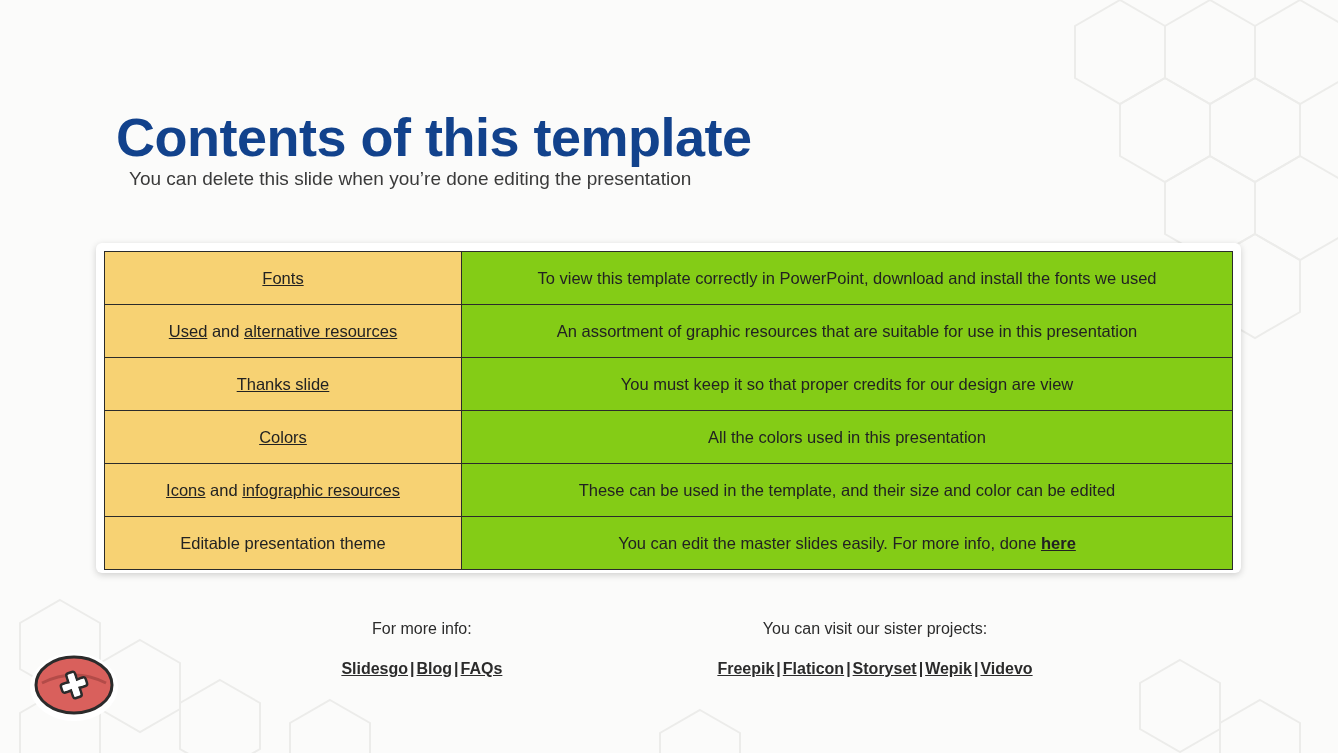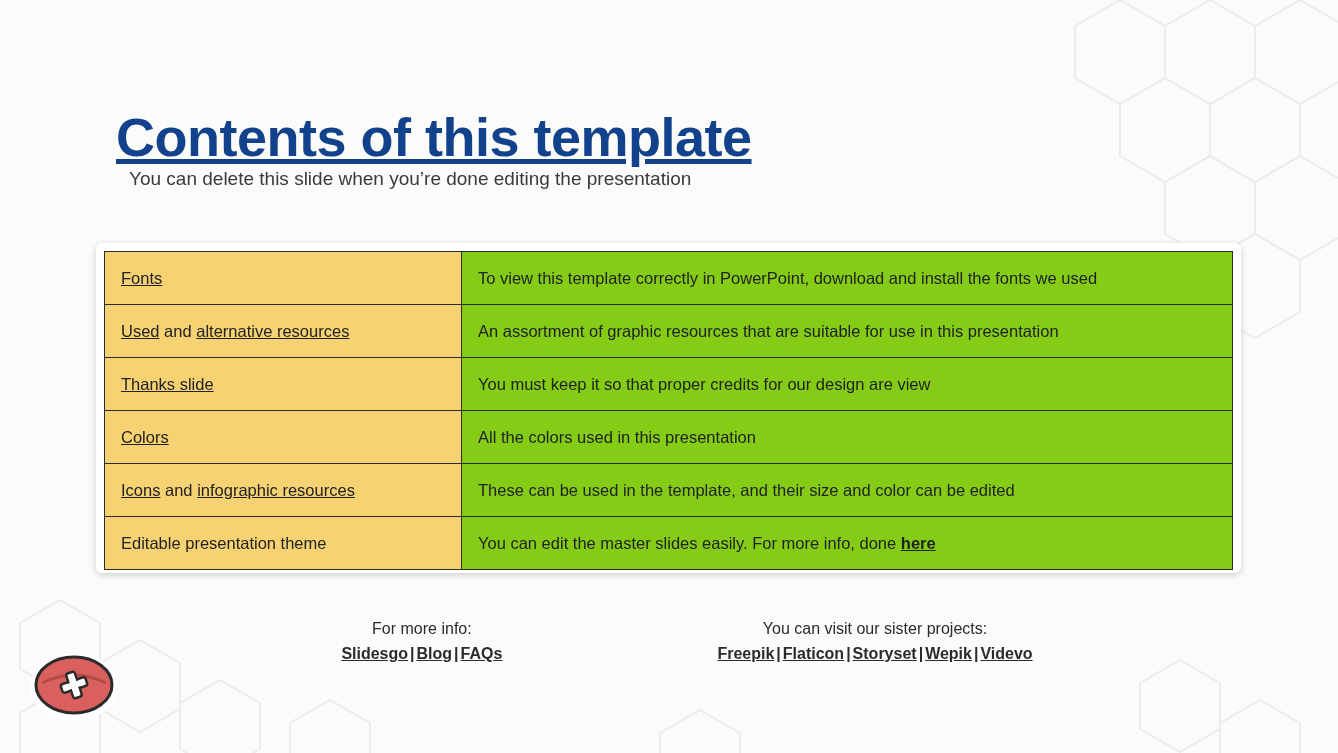--- a/index.html
+++ b/index.html
@@ -34,21 +34,20 @@
   .page-title {
     position: absolute;
     left: 116px;
     top: 72px;
     font-size: 54px;
     font-weight: bold;
     color: #12428c;
     letter-spacing: -0.5px;
     line-height: 1.1;
     white-space: nowrap;
-    text-decoration: underline;
   }
 
   .subtitle {
     position: absolute;
     left: 117px;
     top: 168px;
     font-size: 19px;
     color: #3a3a3a;
     white-space: nowrap;
     margin-left: 12px;
@@ -64,20 +63,21 @@
     border-radius: 6px;
     box-shadow: 0 2px 7px rgba(0,0,0,0.18);
     padding: 8px;
   }
 
   table.contents {
     border-collapse: collapse;
     width: 100%;
     height: 100%;
     table-layout: fixed;
+    text-align: center;
   }
   table.contents td {
     border: 1.5px solid #2b2b2b;
     padding: 0 16px;
     vertical-align: middle;
     font-size: 16.5px;
     color: #222;
     height: 53px;
   }
   td.left-cell {
@@ -100,21 +100,21 @@
     font-size: 16px;
     color: #2b2b2b;
   }
   .footer-cols {
     display: flex;
     justify-content: center;
     gap: 215px;
   }
   .footer-col { text-align: center; line-height: 1.45; }
   .footer-label { font-size: 16px; color: #2b2b2b; }
-  .footer-links { font-weight: bold; margin-top: 2px; }
+  .footer-links { font-weight: bold; margin-top: 17px; }
   .footer-links a {
     color: #2b2b2b;
     text-decoration: underline;
   }
   .sep { font-weight: bold; padding: 0 2px; }
 
   .badge {
     position: absolute;
     left: 28px;
     top: 647px;

